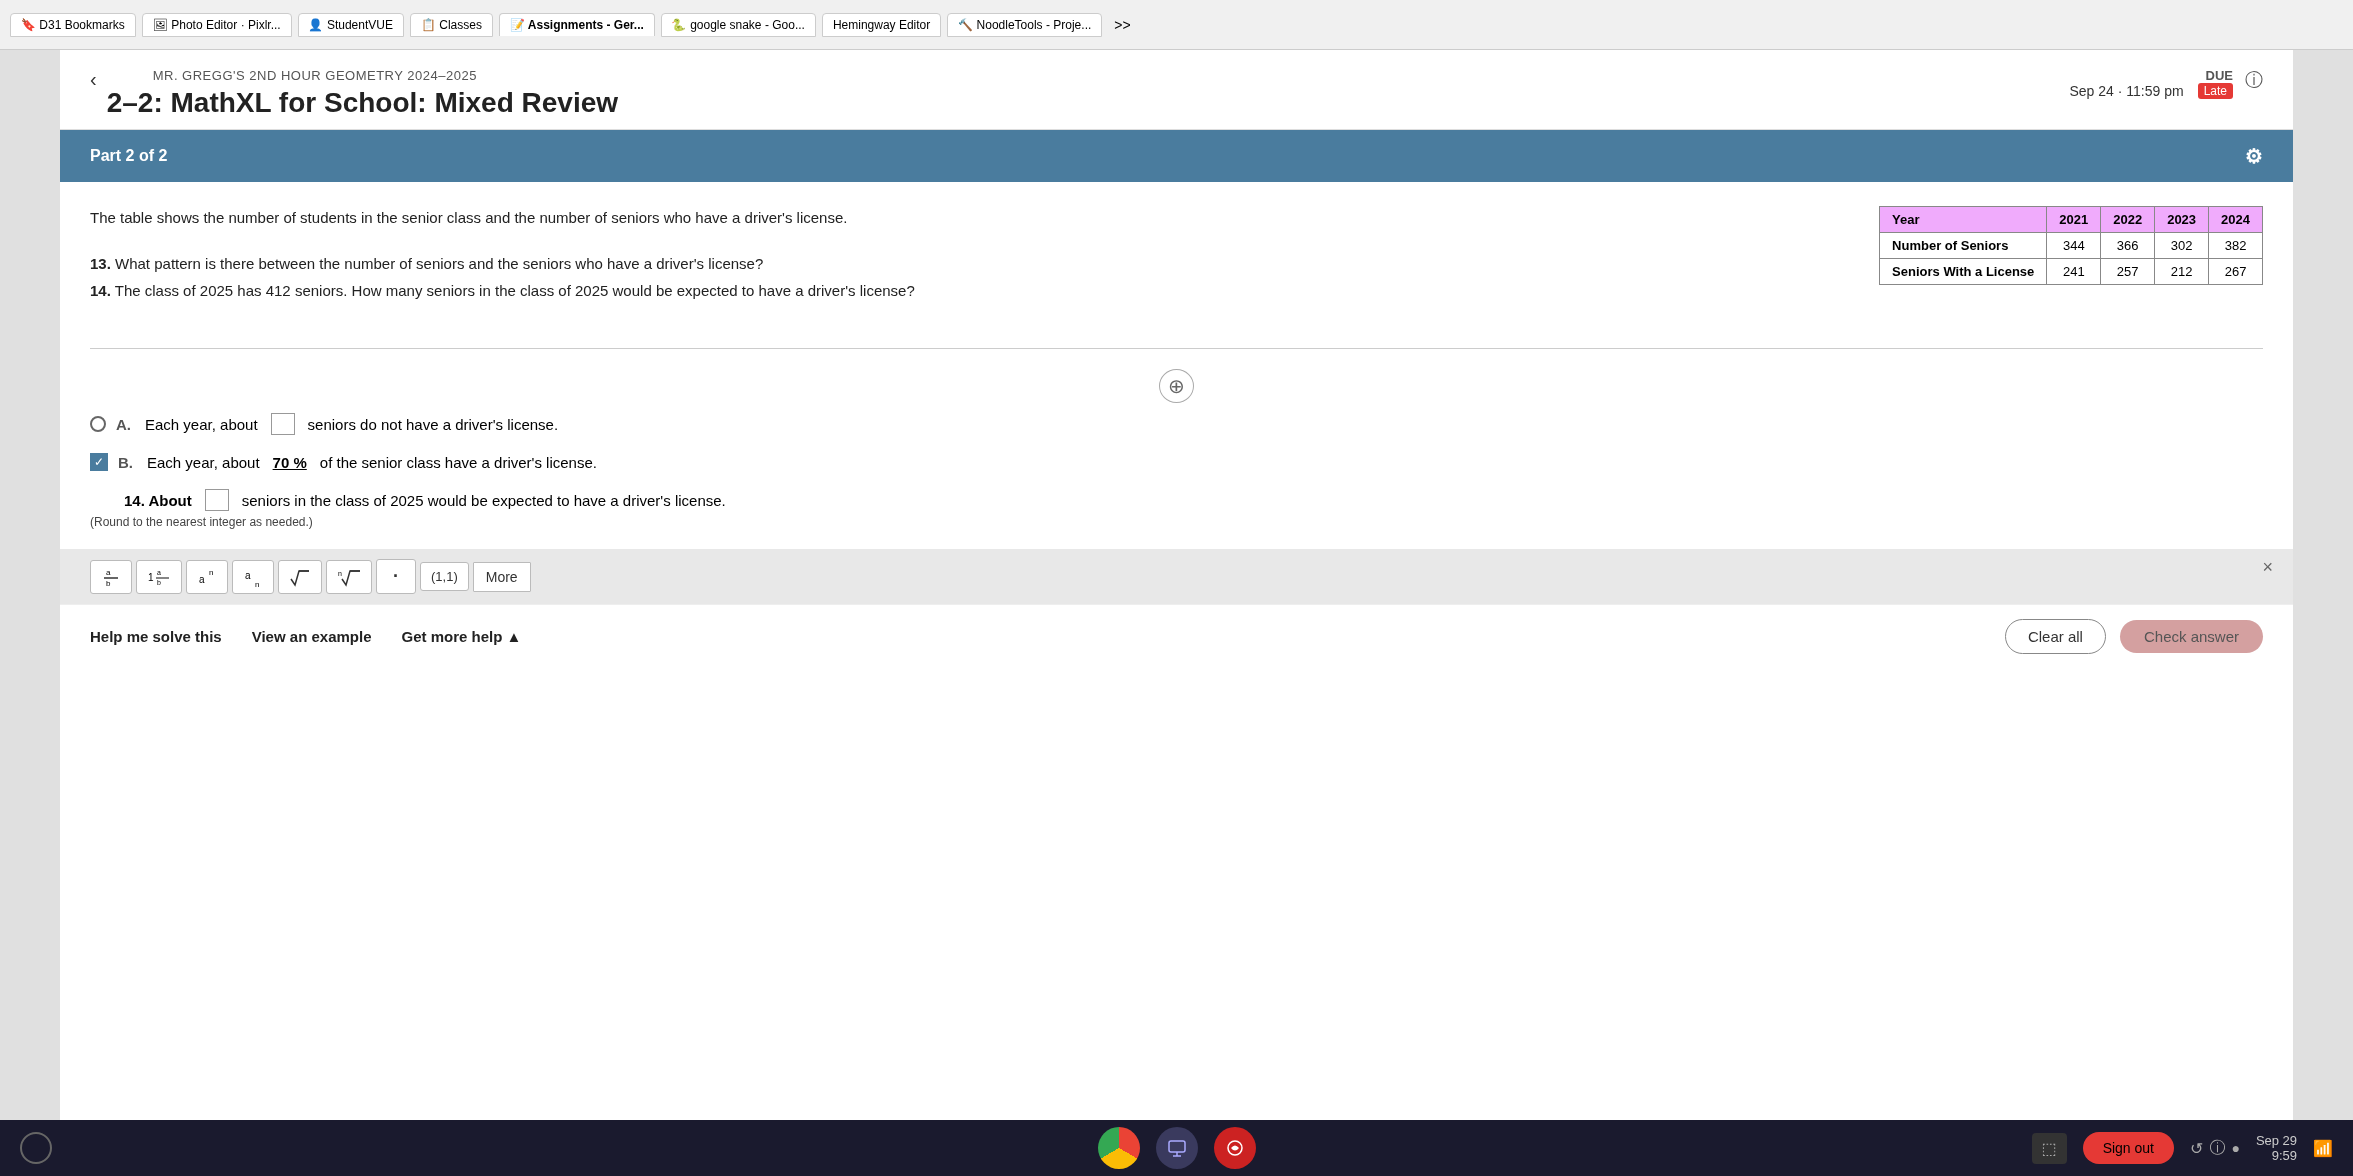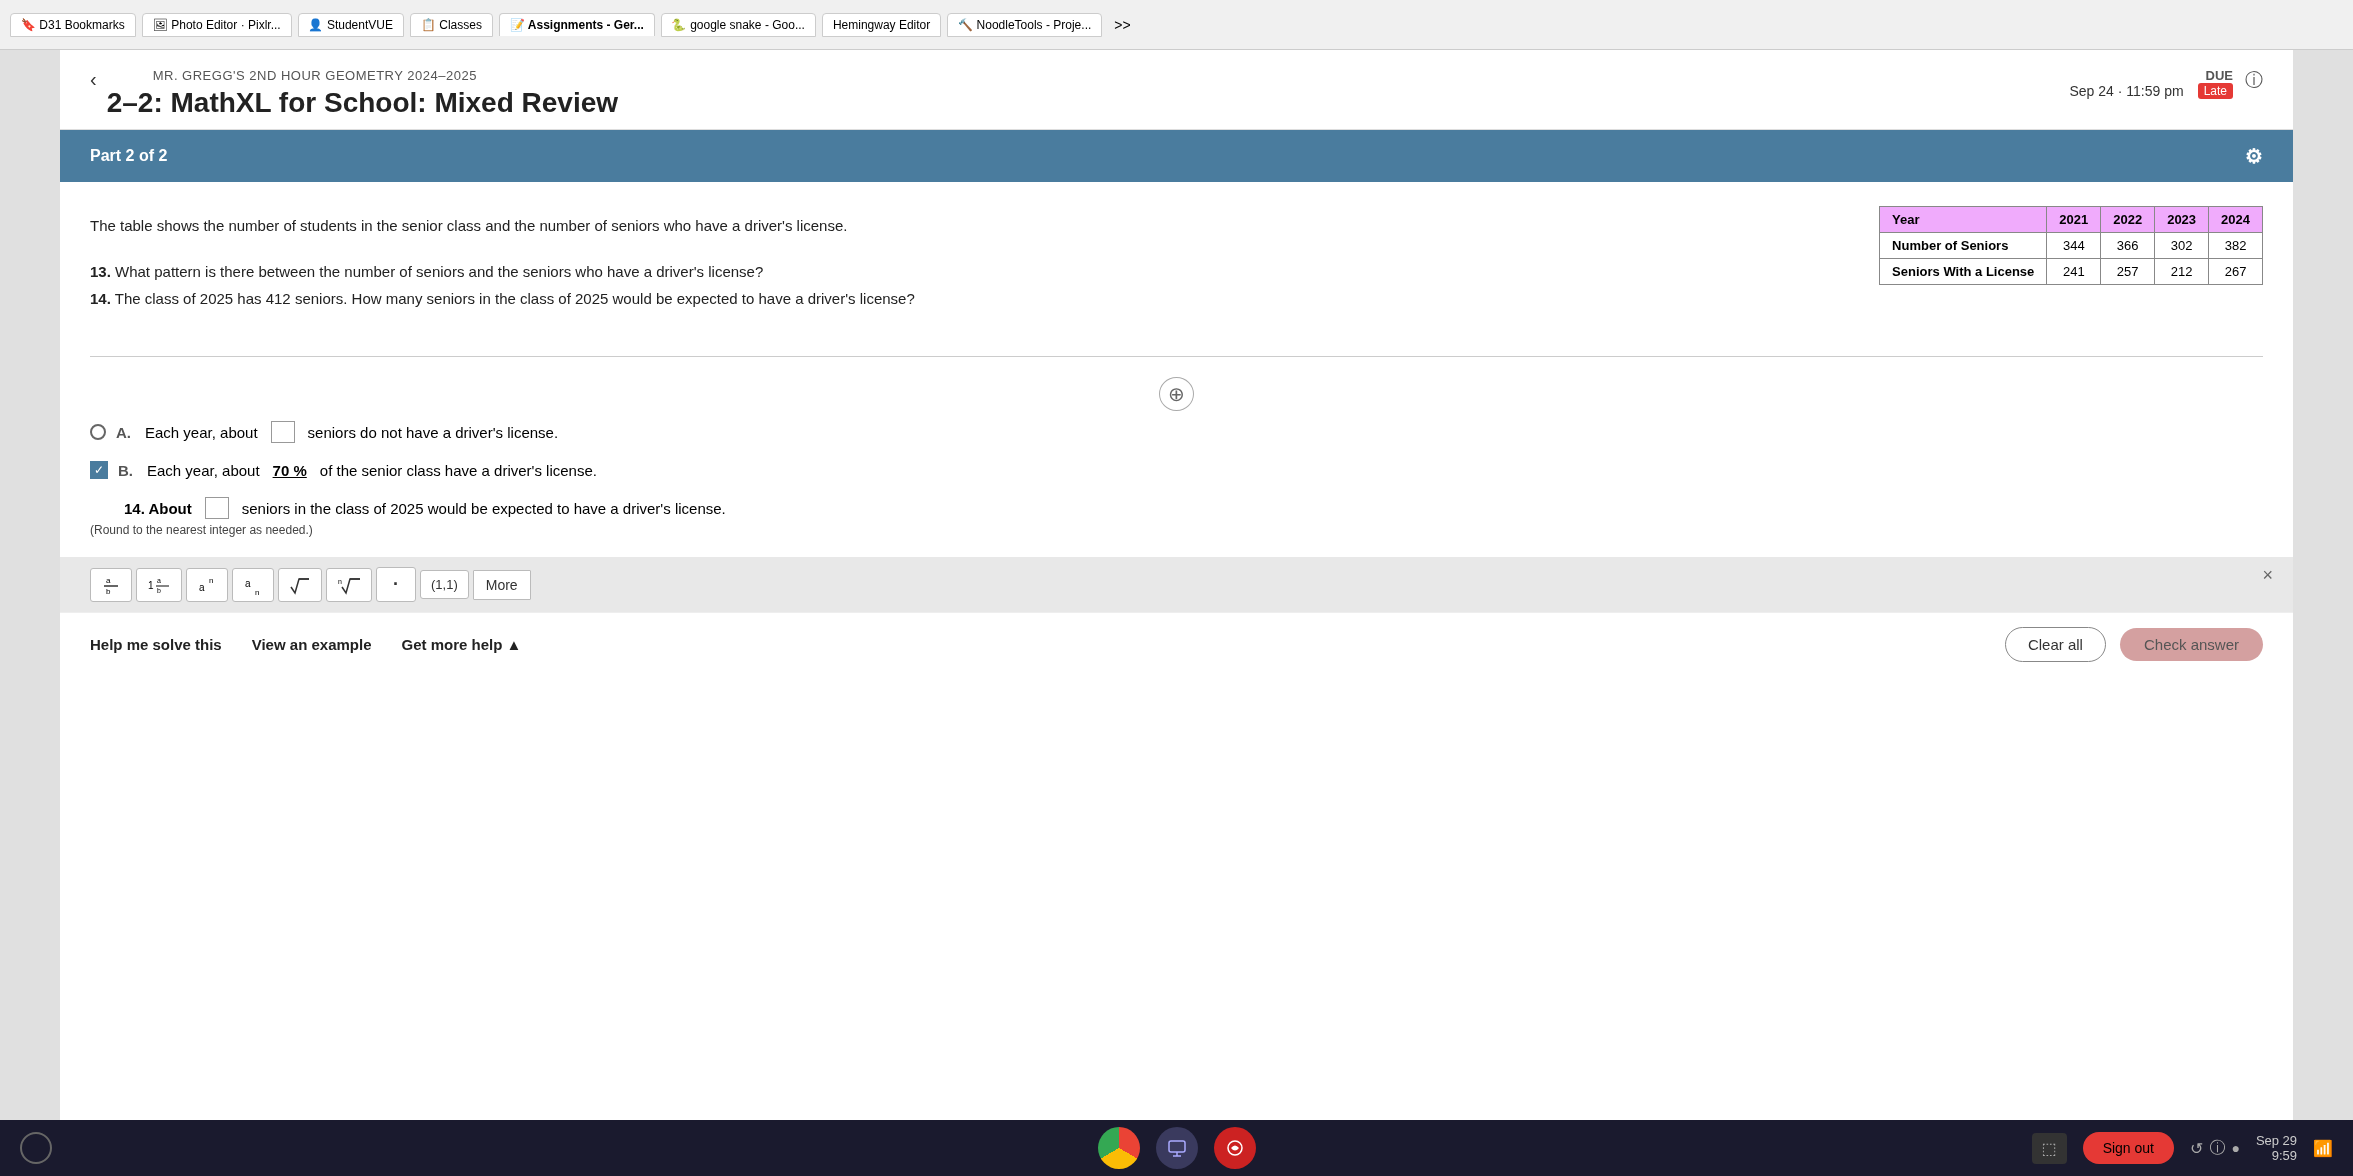--- a/index.html
+++ b/index.html
@@ -127,21 +127,20 @@
     }
 
     .question-with-table {
       display: flex;
       gap: 30px;
       align-items: flex-start;
     }
 
     .question-text-col {
       flex: 1;
-      margin-top: 8px;
     }
 
     
     .data-table {
       border-collapse: collapse;
       font-size: 13px;
       min-width: 380px;
     }
     .data-table th, .data-table td {
       border: 1px solid #888;

